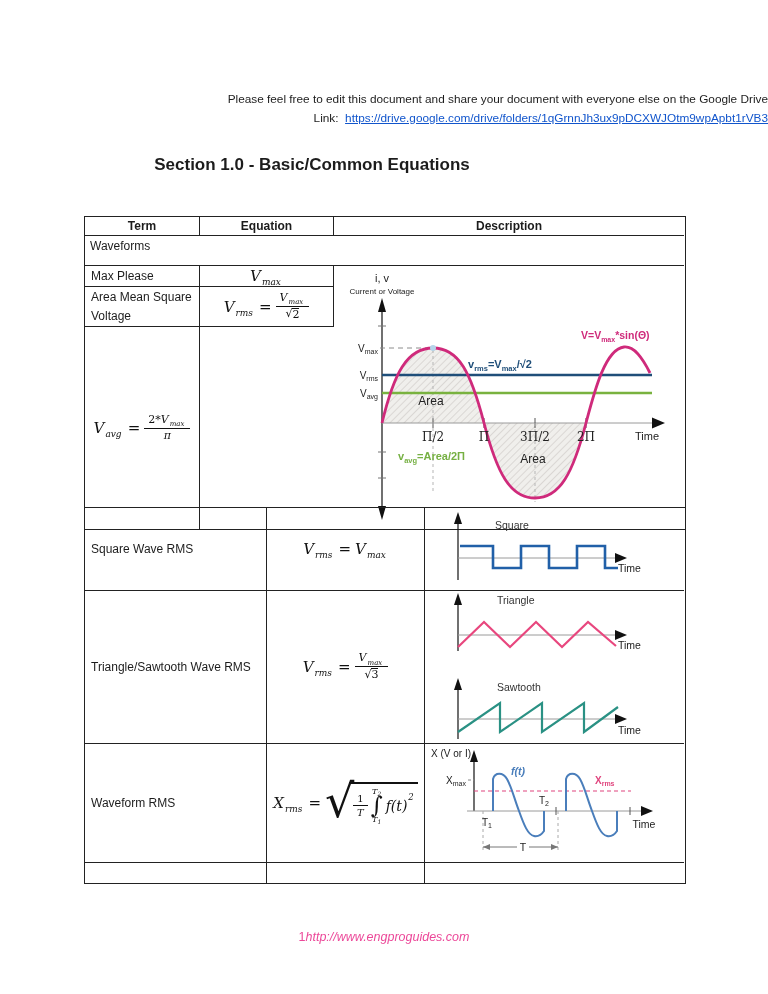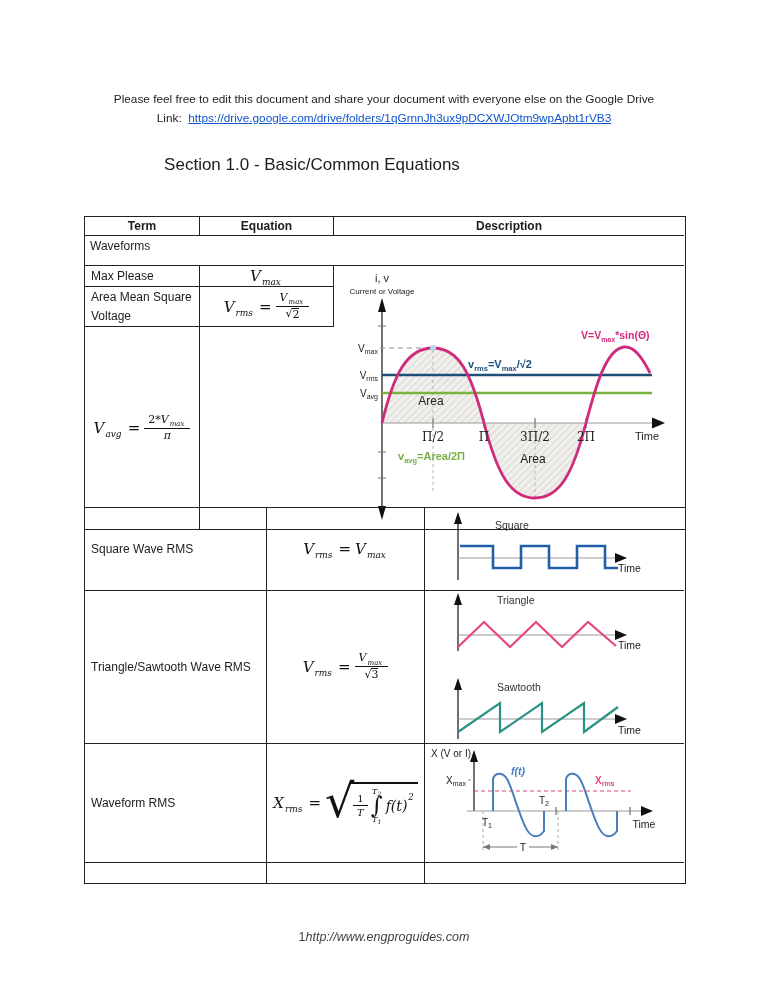--- a/index.html
+++ b/index.html
@@ -1,26 +1,26 @@
 <!DOCTYPE html>
 <html><head>
 <meta charset="utf-8">
 <style>
   html,body{margin:0;padding:0;background:#fff;}
   .page{position:relative;width:768px;height:994px;background:#fff;overflow:hidden;
         font-family:"Liberation Sans",sans-serif;color:#1c1c1c;}
 
   
-  .note{position:absolute;top:90px;left:0;width:768px;text-align:center;
+  .note{position:absolute;top:90px;left:0;width:768px;text-align:right;
         font-size:11.8px;line-height:18.5px;color:#1c1c1c;}
   .note a{color:#1155cc;text-decoration:underline;}
 
   
   .sec-title{position:absolute;top:155px;left:0;width:624px;text-align:center;
-             font-weight:normal;font-size:17px;}
+             font-weight:bold;font-size:17px;}
 
   
   .tbl{position:absolute;left:84px;width:602px;box-sizing:border-box;
        border:1.5px solid #222;display:grid;font-size:12px;}
   .tbl-upper{top:192px;grid-template-columns:115px 134px 350px;
              grid-template-rows:19px 30px 21px 40px 202px;margin-top:24px;}
   .tbl-lower{top:507px;grid-template-columns:182px 158px 259px;
              grid-template-rows:83px 153px 119px 20px;}
   .cell{box-sizing:border-box;border-right:1.5px solid #222;border-bottom:1.5px solid #222;
         display:flex;align-items:center;overflow:hidden;position:relative;}
@@ -61,21 +61,21 @@
   .ftgrp{font-size:14px;display:inline-flex;align-items:flex-start;}
 
   
   svg text{font-family:"Liberation Sans",sans-serif;}
   .lab{fill:#222;}
   .lab-gray{fill:#333;}
   .serif{font-family:"DejaVu Serif",serif;}
 
   
   .footer{position:absolute;top:930px;left:0;width:768px;text-align:center;
-          font-size:12.5px;color:#404040;}
+          font-size:12.5px;color:#ec4899;}
   .footer .it{font-style:italic;}
 </style>
 </head>
 <body>
 
 <div class="page">
 
   <div class="note">
     <div>Please feel free to edit this document and share your document with everyone else on the Google Drive</div>
     <div>

